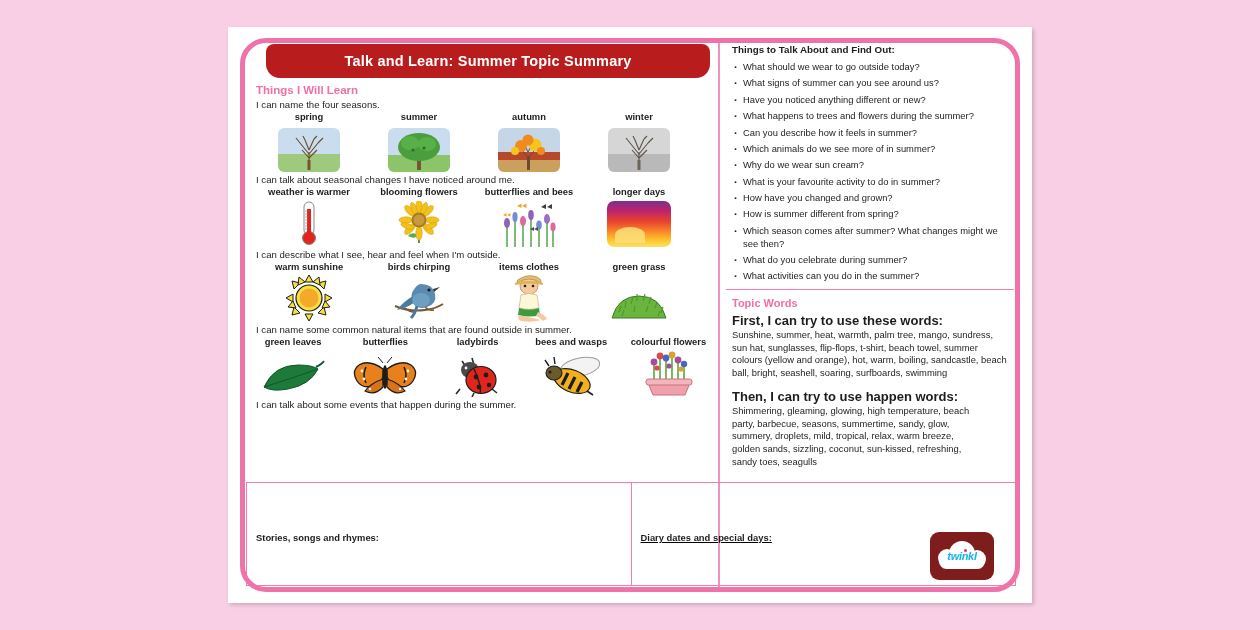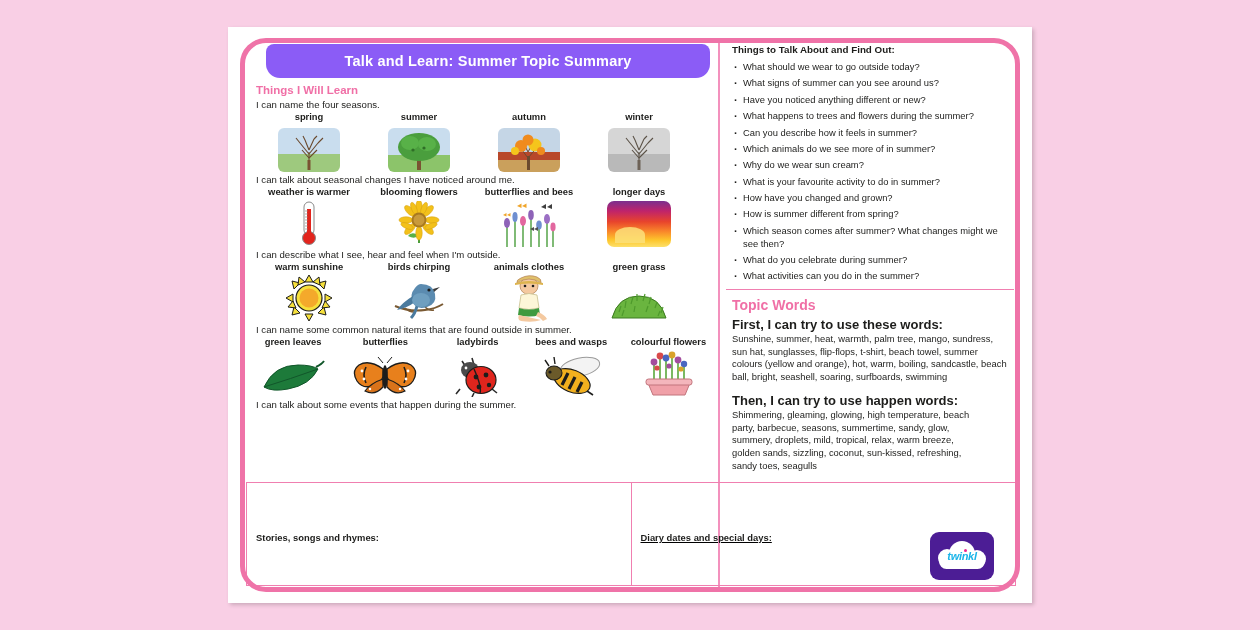--- a/index.html
+++ b/index.html
@@ -22,21 +22,21 @@
     pointer-events:none;
   }
   .inner{
     position:absolute;left:12px;top:11px;right:12px;bottom:11px;
     box-sizing:border-box;
   }
 
   
   .titlebar{
     position:absolute;left:26px;top:6px;width:444px;height:34px;
-    background:#8b5cf6;
+    background:#b91c1c;
     border-radius:8px 8px 14px 14px;
     color:#fff;
     font-size:14.5px;font-weight:bold;
     display:flex;align-items:center;justify-content:center;
     letter-spacing:.2px;
     z-index:4;
   }
 
   
   .left-col{
@@ -105,27 +105,27 @@
   .r-head{font-size:9.8px;font-weight:bold;color:#1d1d1b;margin:4px 0 6px 8px;}
   .qlist{list-style:none;margin:0;padding:0 8px 0 10px;}
   .qlist li{
     font-size:9.4px;color:#1d1d1b;line-height:1.36;
     padding-left:9px;position:relative;margin-bottom:3.6px;
   }
   .qlist li:before{
     content:"·";position:absolute;left:0;top:-1px;font-weight:bold;font-size:11px;
   }
   .r-divider{border-top:1.6px solid #f07fb0;margin:6px 2px 0 2px;}
-  .tw-head{color:#f06fa6;font-size:14px;font-weight:bold;margin:7px 0 4px 8px;}
+  .tw-head{color:#f06fa6;font-size:11px;font-weight:bold;margin:7px 0 4px 8px;}
   .tw-sub{font-size:13px;font-weight:bold;color:#1d1d1b;margin:0 8px 1px 8px;}
   .tw-body{font-size:9.4px;color:#1d1d1b;line-height:1.35;margin:0 8px 9px 8px;}
 
   .twinkl{
     position:absolute;right:22px;bottom:6px;
-    width:64px;height:48px;background:#4c1d95;border-radius:9px;
+    width:64px;height:48px;background:#7f1d1d;border-radius:9px;
     display:flex;align-items:center;justify-content:center;
   }
   .cloud{position:relative;width:52px;height:30px;}
   .cloud i{position:absolute;background:#fff;border-radius:50%;display:block;}
   .c1{width:26px;height:26px;left:13px;top:0;}
   .c2{width:18px;height:18px;left:2px;top:8px;}
   .c3{width:18px;height:18px;left:32px;top:9px;}
   .c4{width:46px;height:15px;left:3px;top:13px;border-radius:9px !important;}
   .cloud .txt{
     position:absolute;left:0;top:9px;width:52px;text-align:center;
@@ -334,21 +334,21 @@
               <path d="M42 13 l7 -2 -6 5z" fill="#3a3a3a"></path>
               <circle cx="38" cy="14" r="1.6" fill="#1d1d1b"></circle>
               <path d="M26 30 q-2 8 -6 12" stroke="#4a7a9e" stroke-width="3" fill="none"></path>
               <g fill="#6f9fc0">
                   <ellipse cx="30" cy="24" rx="9" ry="7"></ellipse>
                 </g>
             </svg>
           </div>
         </div>
         <div class="cell">
-          <span class="cap">animals clothes</span>
+          <span class="cap">items clothes</span>
           <div class="thumb">
             <svg width="42" height="48" viewBox="0 0 42 48">
               <ellipse cx="21" cy="12" rx="9" ry="8.5" fill="#f4c9a0" stroke="#b98a5e" stroke-width=".8"></ellipse>
               <path d="M9 9 q12 -8 24 0 q1 -4 -4 -6 q-8 -3 -16 1 q-5 2 -4 5z" fill="#e0c06a" stroke="#b98a5e" stroke-width=".8"></path>
               <path d="M7 9 q14 -4 28 0 l0 2 q-14 -3 -28 0z" fill="#ddb44f"></path>
               <circle cx="17" cy="12" r="1.3" fill="#1d1d1b"></circle>
                 <circle cx="25" cy="12" r="1.3" fill="#1d1d1b"></circle>
               <path d="M13 21 q8 -3 16 0 l2 13 q-10 3 -20 0z" fill="#fdf6d8" stroke="#c8bf8e" stroke-width=".8"></path>
               <path d="M11 34 q10 3 20 0 l1 7 q-11 3 -22 0z" fill="#3f9a3f"></path>
               <path d="M30 38 q7 3 9 7 l-4 2 q-3 -4 -7 -5z" fill="#f4c9a0"></path>

